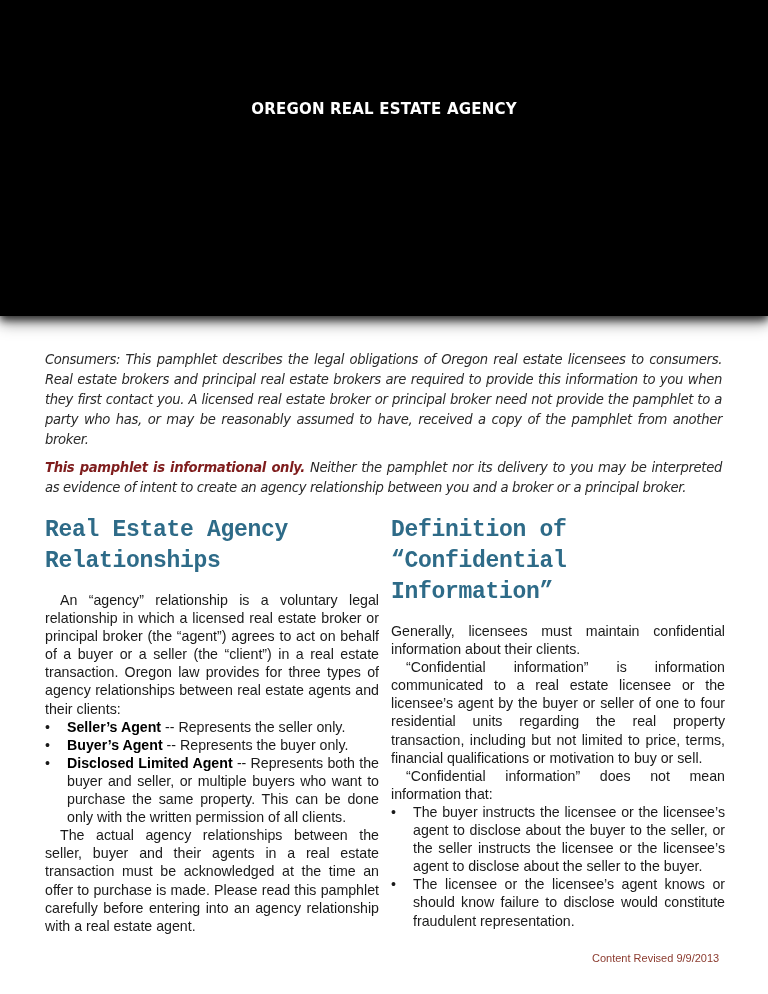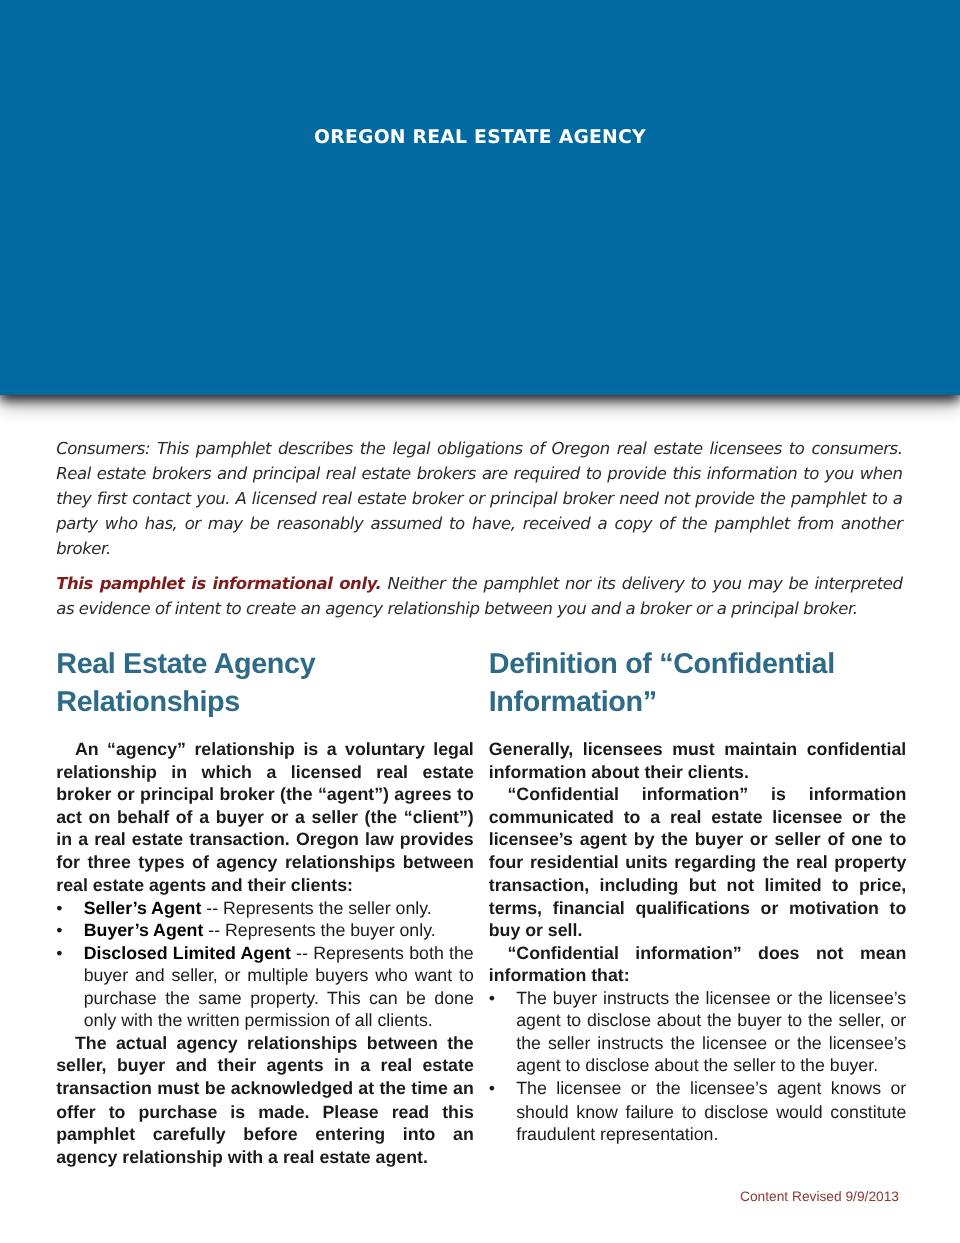--- a/index.html
+++ b/index.html
@@ -2,21 +2,21 @@
 <html><head>
   <meta charset="utf-8">
   <style>
     html, body { margin: 0; padding: 0; }
     body {
       width: 768px; height: 994px; background: #ffffff; position: relative; overflow: hidden;
       font-family: "Liberation Sans", sans-serif; color: #1a1a1a;
     }
     .banner {
       position: absolute; left: 0; top: 0; width: 768px; height: 316px;
-      background: #0369a1;
+      background: #000000;
       box-shadow: 0 4px 8px rgba(0,0,0,0.75), 0 8px 14px rgba(0,0,0,0.35);
     }
     .agency {
       position: absolute; top: 100px; left: 0; width: 768px; text-align: center;
       color: #fff; font-family: "DejaVu Sans", sans-serif; font-weight: bold; font-size: 15px; letter-spacing: 0.2px;
     }
     .title {
       position: absolute; top: 140px; left: 0; width: 768px; text-align: center;
       color: #fff; font-family: "DejaVu Sans", sans-serif; font-weight: 200; font-size: 54px; line-height: 62px;
       letter-spacing: -0.5px;
@@ -26,25 +26,25 @@
       font-family: "DejaVu Sans", sans-serif; font-style: italic; font-size: 13.2px; line-height: 20px;
       text-align: justify; color: #2a2a2a; margin: 0;
       letter-spacing: -0.35px;
     }
     .intro2 { top: 458px; }
     .intro2 b { font-style: italic; font-weight: bold; color: #7f1d1d; }
     .col { position: absolute; top: 515px; width: 334px; }
     .col-left { left: 45px; }
     .col-right { left: 391px; }
     .col h2 {
-      margin: 0 0 14px 0; color: #2e6b88; font-family: Liberation Sans, sans-serif; font-weight: bold;
+      margin: 0 0 14px 0; color: #2e6b88; font-family: Liberation Mono, monospace; font-weight: bold;
       font-size: 23px; line-height: 31px; letter-spacing: -0.3px;
     }
     .col p {
-      margin: 0; font-size: 14.2px; line-height: 18.1px; text-align: justify; color: #1a1a1a; font-weight: bold;
+      margin: 0; font-size: 14.2px; line-height: 18.1px; text-align: justify; color: #1a1a1a;
     }
     .indent { text-indent: 15px; }
     ul.blist { list-style: none; margin: 0; padding: 0; }
     ul.blist li {
       position: relative; padding-left: 22px; font-size: 14.2px; line-height: 18.1px; text-align: justify;
     }
     ul.blist li .bullet { position: absolute; left: 0; top: 0; }
     ul.blist li b { color: #000000; }
     .footer {
       position: absolute; left: 592px; top: 952px; font-size: 11px; color: #8b3a2e;

